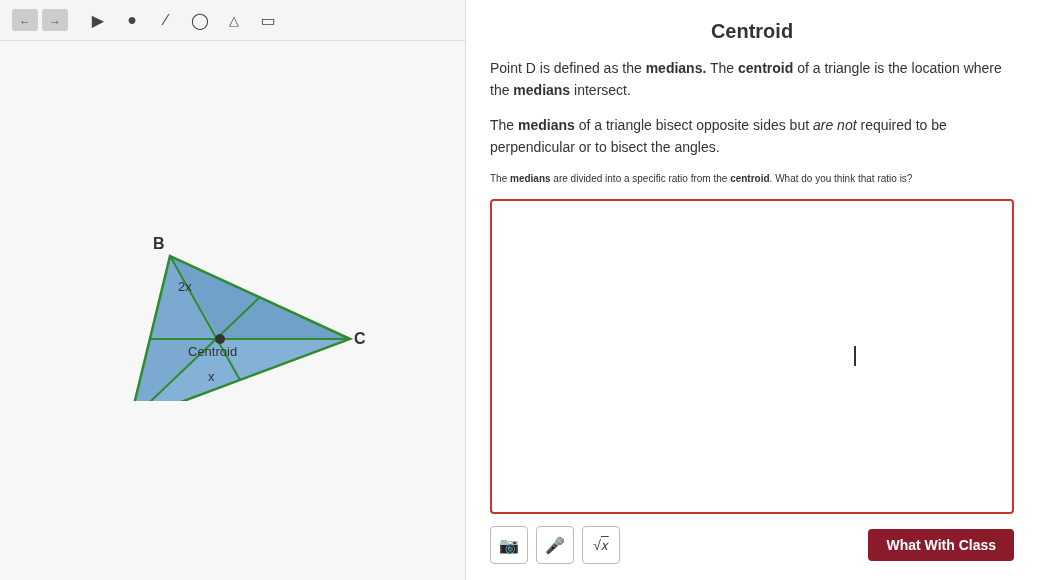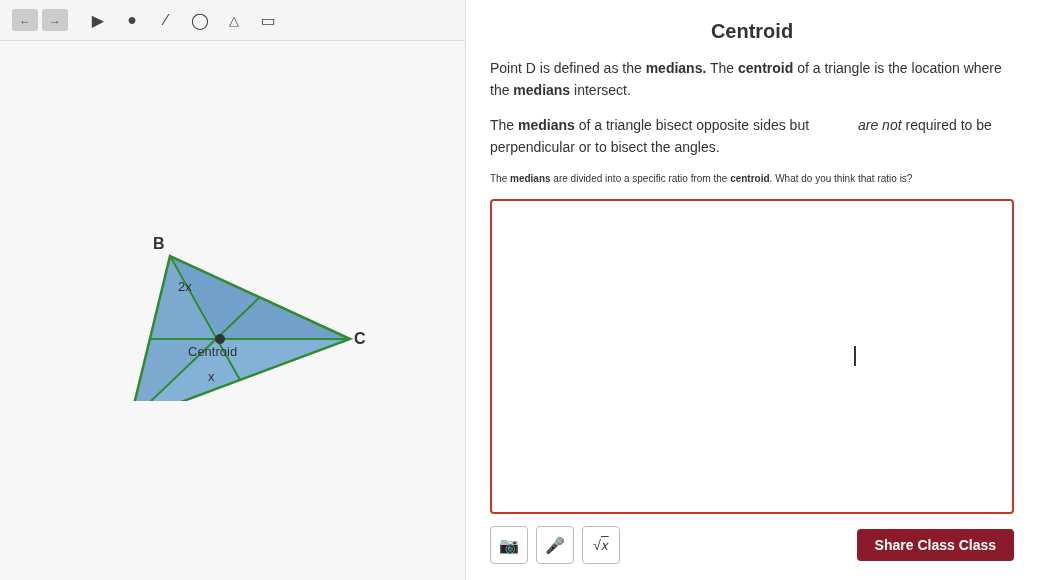--- a/index.html
+++ b/index.html
@@ -98,21 +98,20 @@
       line-height: 1.6;
       margin-bottom: 12px;
     }
 
     .description b {
       font-weight: bold;
     }
 
     .description em {
       font-style: italic;
-      margin-left: 45px;
     }
 
     .question-text {
       font-size: 10px;
       color: #333;
       line-height: 1.6;
       margin-bottom: 12px;
     }
 
     .answer-box {
@@ -241,15 +240,15 @@
   <div class="action-bar">
     <button class="icon-btn" title="Insert image">
       <span>📷</span>
     </button>
     <button class="icon-btn" title="Microphone">
       <span>🎤</span>
     </button>
     <button class="icon-btn" title="Math input">
       <span style="font-size:14px;">√<span style="text-decoration:overline;">𝑥</span></span>
     </button>
-    <button class="share-btn">Share Class Class</button>
+    <button class="share-btn">What With Class</button>
   </div>
 </div>
 
 </body></html>

